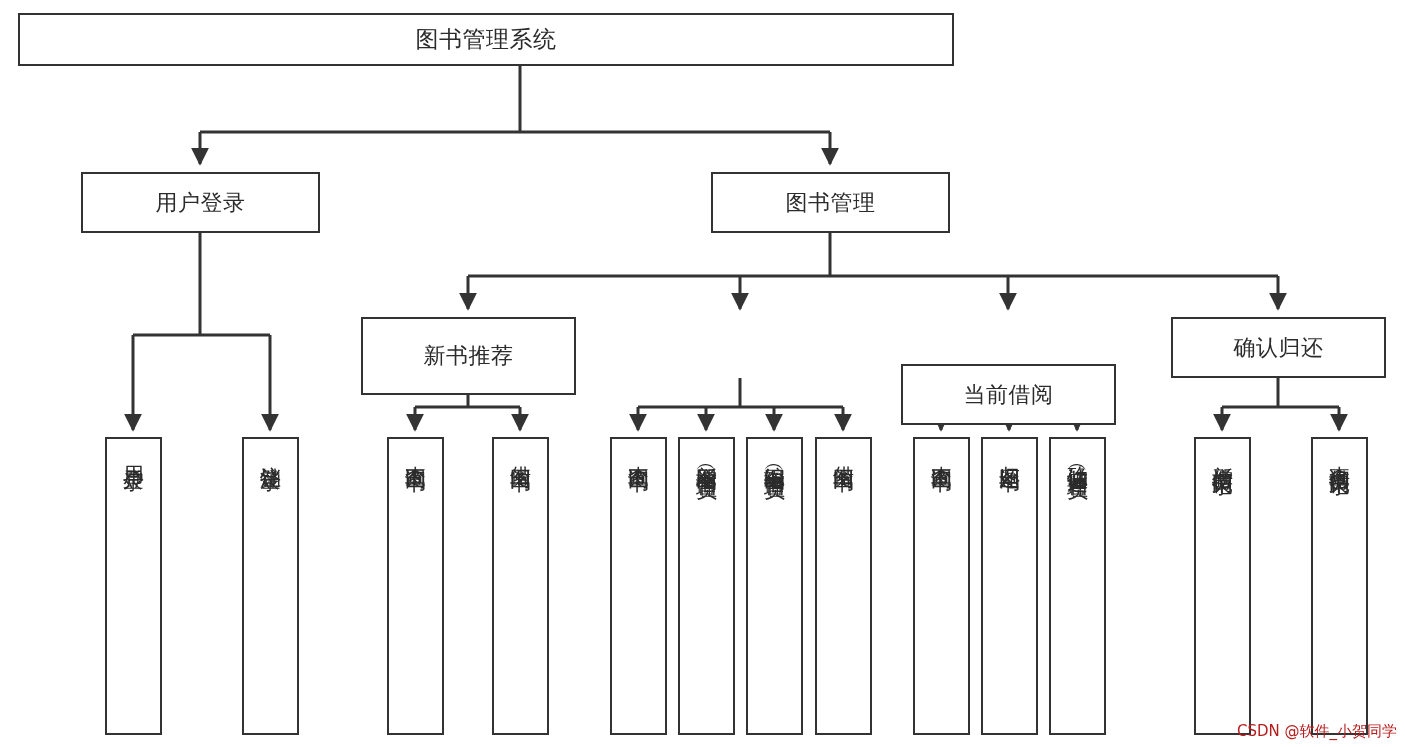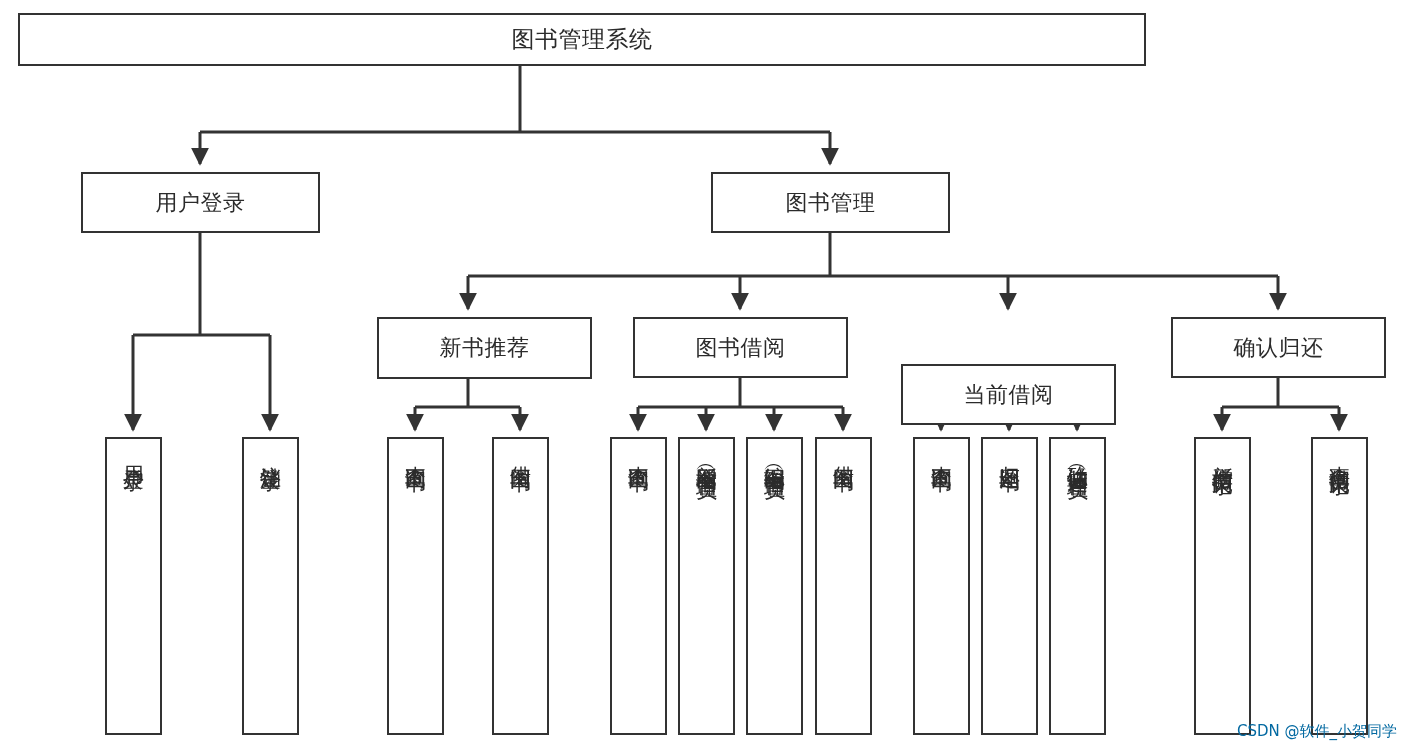--- a/index.html
+++ b/index.html
@@ -63,21 +63,21 @@
     font-size: 21px;
     line-height: 1.05;
     letter-spacing: 2px;
     max-height: 280px;
   }
   #watermark {
     position: absolute;
     right: 8px;
     bottom: 6px;
     font-size: 15px;
-    color: #0369a1;
+    color: #b91c1c;
     white-space: nowrap;
     font-family: "DejaVu Sans", "Liberation Sans", sans-serif;
   }
 </style>
 </head>
 <body>
 
 <div id="diagram-root">
 
   <svg id="edge-layer" width="1405" height="747" viewBox="0 0 1405 747" xmlns="http://www.w3.org/2000/svg">
@@ -125,39 +125,36 @@
       <path d="M 1077 407 L 1077 430" marker-end="url(#arrow)"></path>
 
       <path d="M 1278 378 L 1278 407"></path>
       <path d="M 1222 407 L 1339 407"></path>
       <path d="M 1222 407 L 1222 430" marker-end="url(#arrow)"></path>
       <path d="M 1339 407 L 1339 430" marker-end="url(#arrow)"></path>
 
     </g>
   </svg>
 
-  <div class="node horiz root" style="left:18px; top:13px; width:1128px; height:53px;">
+  <div class="node horiz root" style="left:18px; top:13px; width:936px; height:53px;">
     <span class="node-label">图书管理系统</span>
   </div>
 
   <div class="node horiz" style="left:81px; top:172px; width:239px; height:61px;">
     <span class="node-label">用户登录</span>
   </div>
 
   <div class="node horiz" style="left:711px; top:172px; width:239px; height:61px;">
     <span class="node-label">图书管理</span>
   </div>
 
-  <div class="node horiz" style="left:361px; top:317px; width:215px; height:62px;margin-left:16px;">
+  <div class="node horiz" style="left:361px; top:317px; width:215px; height:78px;">
     <span class="node-label">新书推荐</span>
   </div>
 
-  <div class="node horiz" style="left:633px; top:317px; width:215px; height:61px;">
-    <span class="node-label">图书借阅</span>
-  </div>
 
   <div class="node horiz" style="left:901px; top:317px; width:215px; height:61px;margin-top:47px;">
     <span class="node-label">当前借阅</span>
   </div>
 
   <div class="node horiz" style="left:1171px; top:317px; width:215px; height:61px;">
     <span class="node-label">确认归还</span>
   </div>
 
   <div class="node vert" style="left:105px; top:437px; width:57px; height:298px;">

